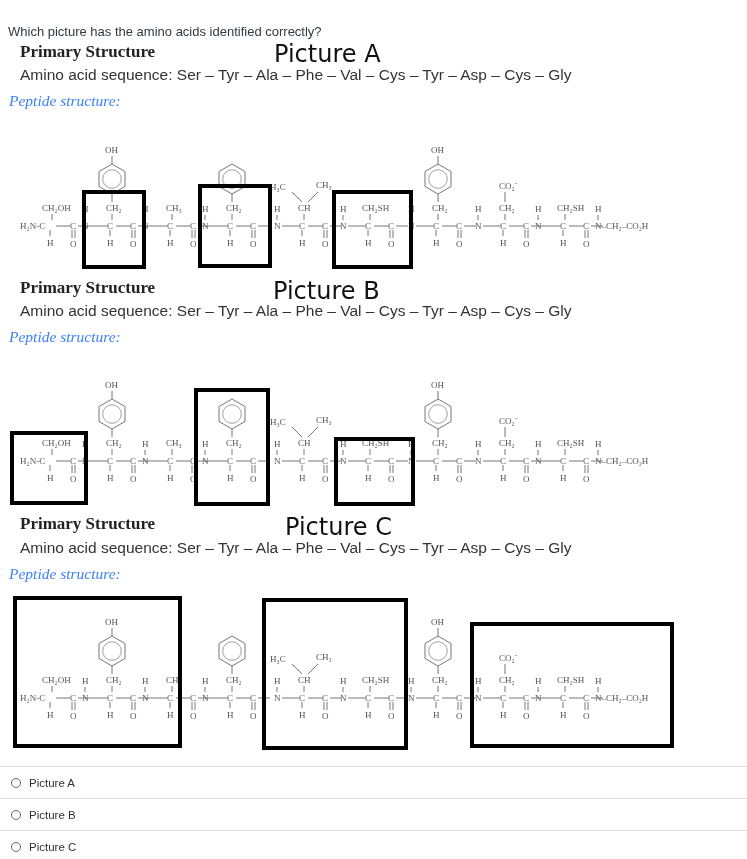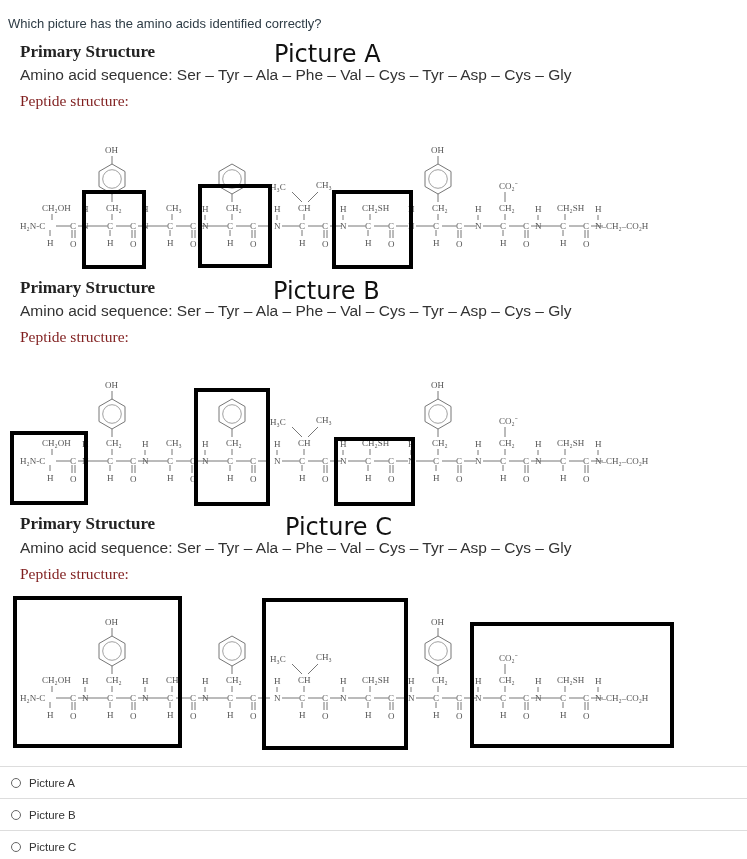--- a/index.html
+++ b/index.html
@@ -1,22 +1,22 @@
 <!DOCTYPE html>
 <html><head>
 <meta charset="utf-8">
 <style>
   html,body{margin:0;padding:0;background:#fff;}
   body{width:747px;height:859px;position:relative;overflow:hidden;font-family:"Liberation Sans",sans-serif;color:#2d3b45;}
-  .question{position:absolute;left:8px;top:16px;font-size:13px;color:#2d3b45;}
+  .question{position:absolute;left:8px;top:24px;font-size:13px;color:#2d3b45;}
   .section{position:absolute;left:0;width:664px;}
   .ps-title{position:absolute;left:20px;font-family:"Liberation Serif",serif;font-weight:bold;font-size:17px;color:#222;}
   .pic-title{position:absolute;font-family:"DejaVu Sans",sans-serif;font-size:24px;color:#111;}
   .seq{position:absolute;left:20px;font-family:Liberation Sans, sans-serif;font-size:15.5px;color:#333;}
-  .pep{position:absolute;left:20px;font-family:"Liberation Serif",serif;font-size:15.5px;color:#7f1d1d;}
+  .pep{position:absolute;left:9px;font-family:"Liberation Serif",serif;font-size:15.5px;color:#3b82f6;font-style:italic;}
   svg.mol{position:absolute;left:0;overflow:visible;}
   svg.mol text{font-family:"Liberation Serif",serif;font-size:9px;fill:#555;}
   svg.mol line,svg.mol polyline,svg.mol polygon{stroke:#777;stroke-width:1;fill:none;}
   svg.mol rect.box{fill:none;stroke:#000;stroke-width:4;}
   .answers{position:absolute;left:0;top:766px;width:747px;}
   .ans{position:relative;height:31px;border-top:1px solid #ddd;display:flex;align-items:center;}
   .radio{width:10px;height:10px;border:1px solid #666;border-radius:50%;margin-left:11px;margin-right:8px;box-sizing:border-box;}
   .ans-label{font-size:11.5px;color:#333;}
 </style>
 </head>

